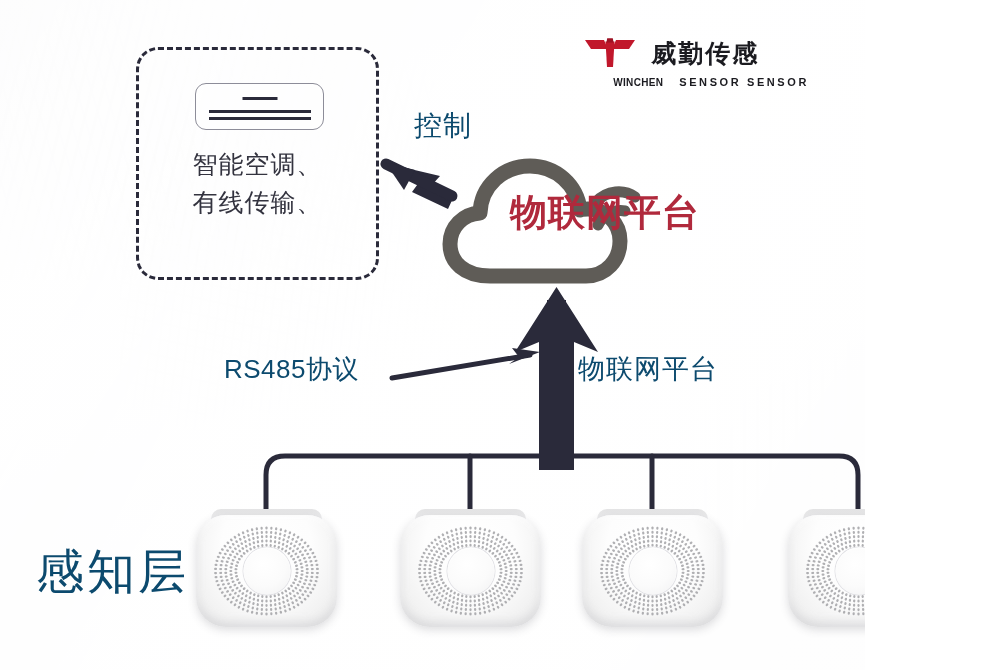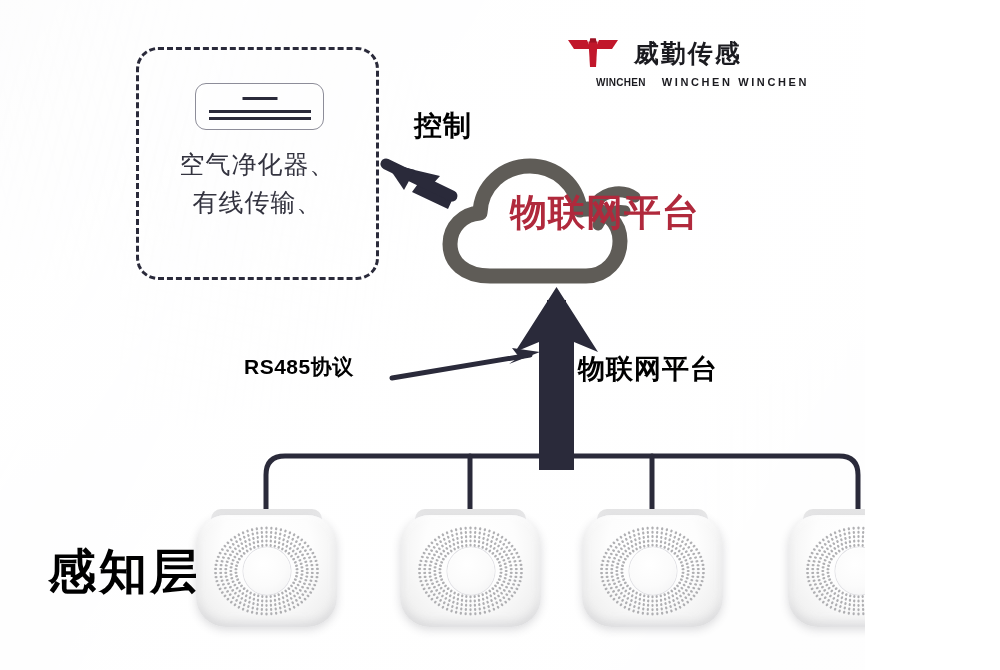--- a/index.html
+++ b/index.html
@@ -160,29 +160,29 @@
 
   
   #vec {
     position: absolute; inset: 0;
     width: 1000px; height: 670px;
   }
 
   
   .red-label {
     position: absolute;
-    color: #000000;
-    font-weight: bold;
+    color: #0c4a6e;
+    font-weight: normal;
     white-space: nowrap;
     line-height: 1;
   }
   #label-control { left: 414px; top: 112px; font-size: 28px; letter-spacing: 1px; }
-  #label-rs485   { left: 224px; top: 356px; font-size: 21px; letter-spacing: 0.5px; margin-left: 20px; }
+  #label-rs485   { left: 224px; top: 356px; font-size: 26px; letter-spacing: 0.5px; }
   #label-wired   { left: 578px; top: 356px; font-size: 27px; letter-spacing: 1px; }
-  #label-layer   { left: 48px;  top: 548px; font-size: 48px; letter-spacing: 3px; }
+  #label-layer   { left: 36px;  top: 548px; font-size: 48px; letter-spacing: 3px; }
 
   
   .sensor {
     position: absolute;
     width: 141px; height: 118px;
   }
   .sensor-body {
     position: absolute;
     left: 0; top: 6px;
     width: 141px; height: 112px;
@@ -228,32 +228,32 @@
       <svg width="54" height="34" viewBox="0 0 54 34">
         <path d="M2 4 L21 4 L25 13 L8 13 Z" fill="#c1172b"></path>
         <path d="M52 4 L33 4 L29 13 L46 13 Z" fill="#c1172b"></path>
         <path d="M22.5 5.5 L31.5 5.5 L30 31 L24 31 Z" fill="#c1172b"></path>
         <path d="M24.2 2.2 L29.8 2.2 L30.6 6.5 L23.4 6.5 Z" fill="#9d1123"></path>
       </svg>
       <div class="logo-cn">威勤传感</div>
     </div>
     <div class="logo-row2">
       <div class="logo-en-mark">WINCHEN</div>
-      <div class="logo-en">WINCHEN WINCHEN</div>
+      <div class="logo-en">SENSOR SENSOR</div>
     </div>
   </div>
 
   <div id="dashed-box">
     <div id="ac-icon">
       <div class="ac-line ac-l1"></div>
       <div class="ac-line ac-l2"></div>
       <div class="ac-line ac-l3"></div>
     </div>
     <div id="dashed-text">
-      <div>空气净化器、</div>
+      <div>智能空调、</div>
       <div>有线传输、</div>
     </div>
   </div>
 
   <svg id="cloud" viewBox="0 0 230 150">
     <path d="M62 136
              C36 136 22 122 22 104
              C22 87 35 74 52 73
              C53 46 75 26 102 26
              C128 26 149 45 152 70

